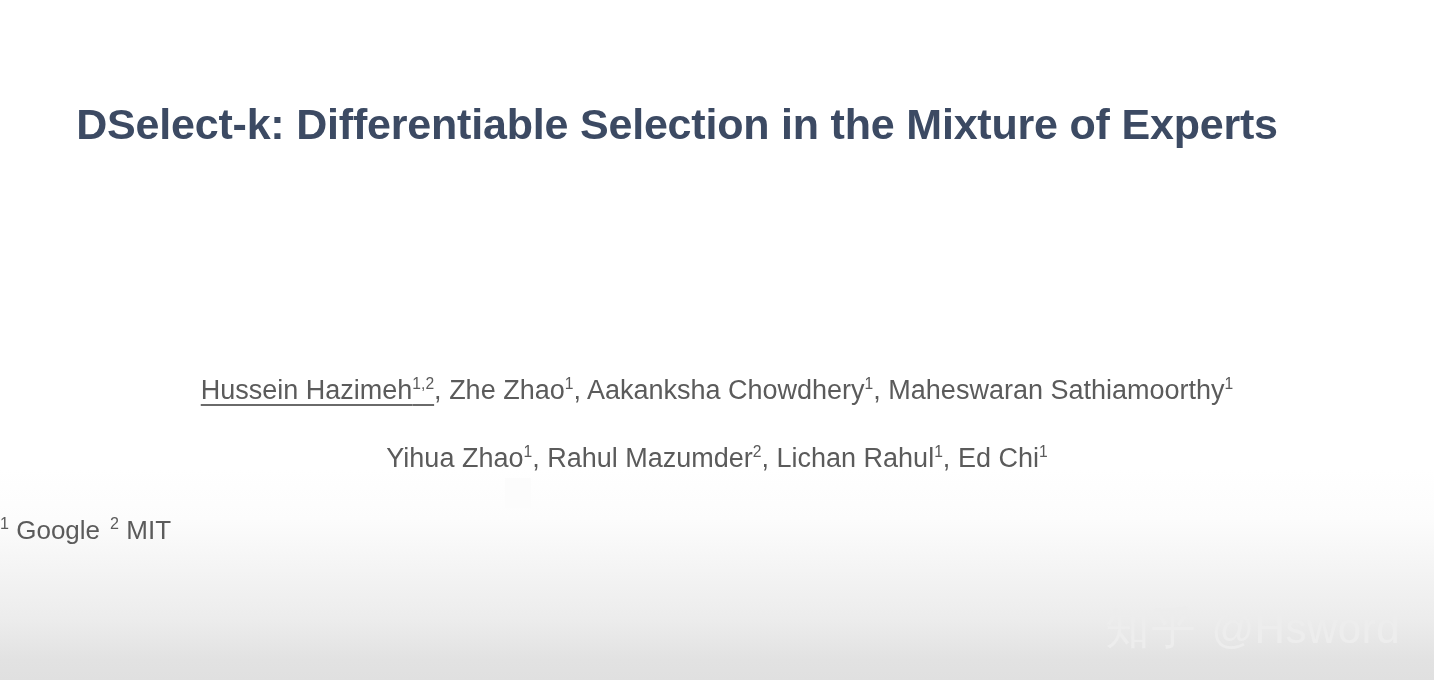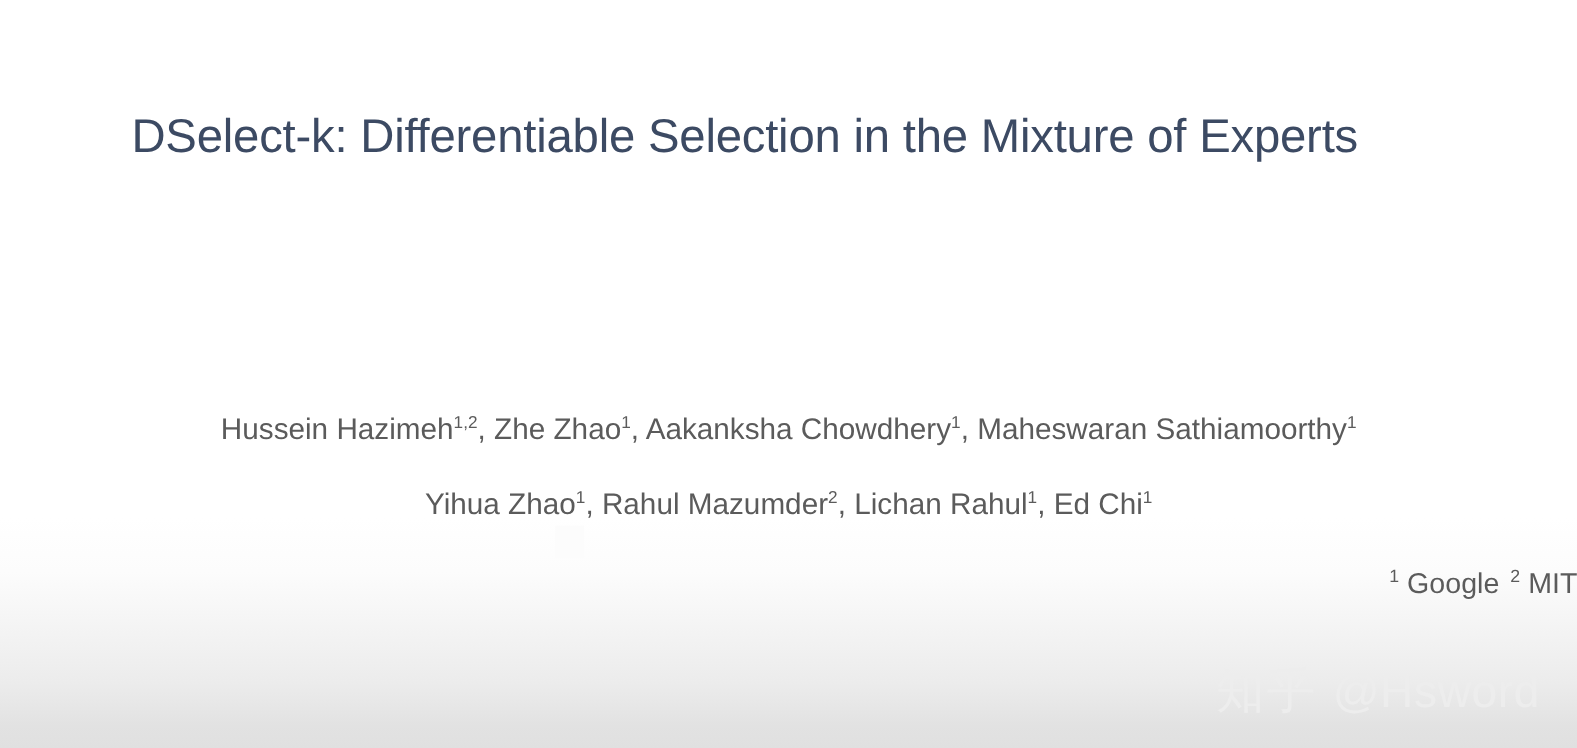--- a/index.html
+++ b/index.html
@@ -37,59 +37,60 @@
   #title-block {
     position: absolute;
     top: 82px;
     left: 0;
     width: 1354px;
     text-align: center;
     color: #3c4a63;
     font-size: 43px;
     line-height: 84px;
     letter-spacing: -0.2px;
-    font-weight: 400;
+    font-weight: 700;
     white-space: nowrap;
   }
   .title-line { display: block; }
 
   
   #authors-block {
     position: absolute;
     top: 356px;
     left: 0;
     width: 1434px;
     text-align: center;
     color: #5b5b5b;
     font-size: 27px;
     line-height: 68px;
     font-weight: 400;
     white-space: nowrap;
   }
   .author-line { display: block; }
 
   .presenter {
+    text-decoration: underline;
     text-underline-offset: 5px;
     text-decoration-thickness: 1.5px;
     text-decoration-color: #6a6a6a;
   }
 
   sup {
     font-size: 0.58em;
     vertical-align: super;
     line-height: 0;
   }
 
   
   #affiliations {
     position: absolute;
     top: 515px;
     left: 0;
     width: 1434px;
-    text-align: right;
+    text-align: left;
     color: #5b5b5b;
     font-size: 26px;
     font-weight: 400;
     white-space: nowrap;
   }
   #affiliations sup { font-size: 0.62em; }
   .affil-gap { display: inline-block; width: 10px; }
 
   
   #ghost-artifact {

